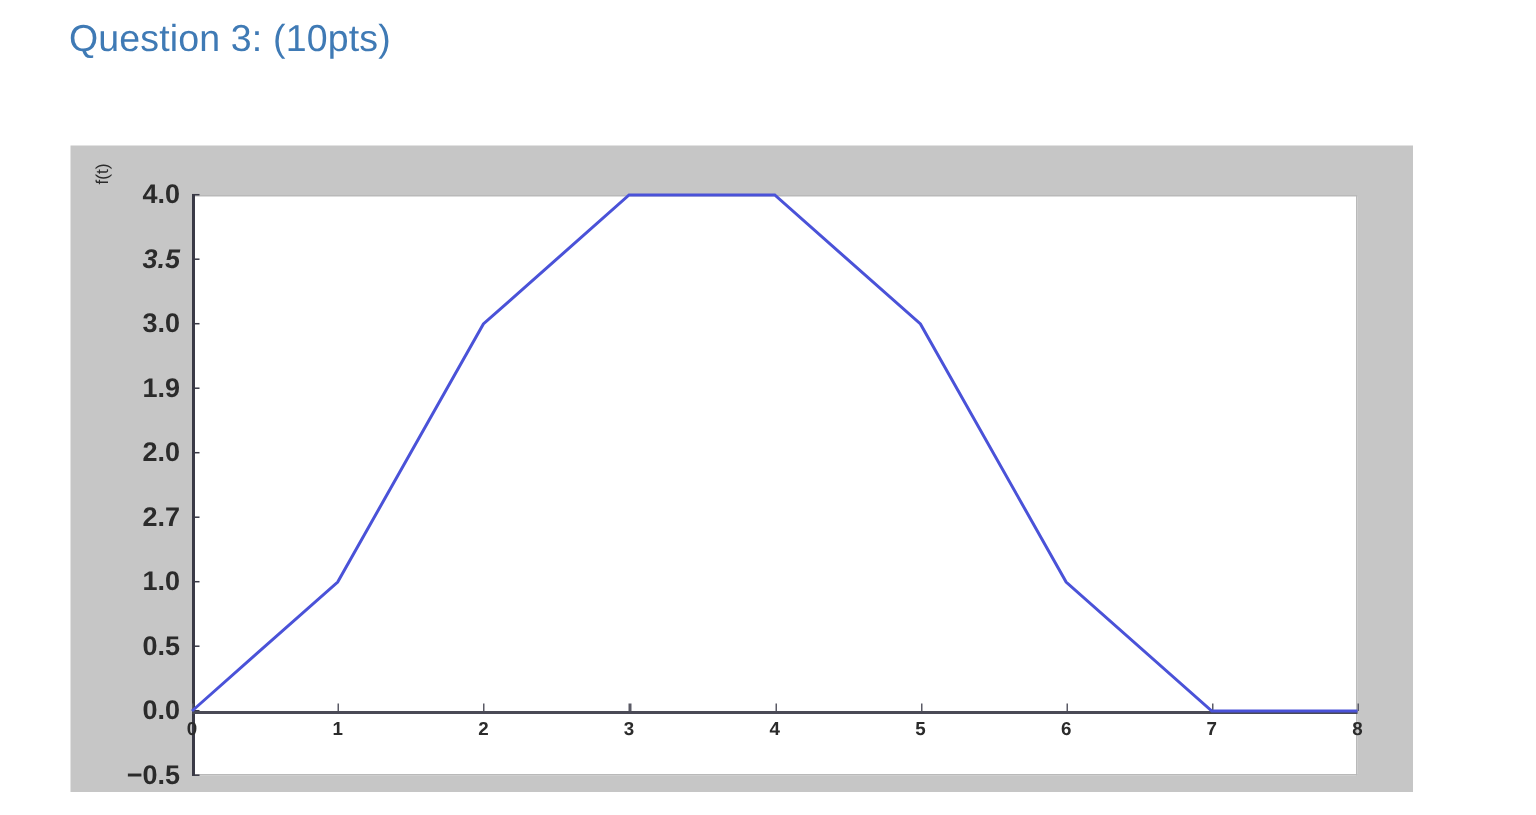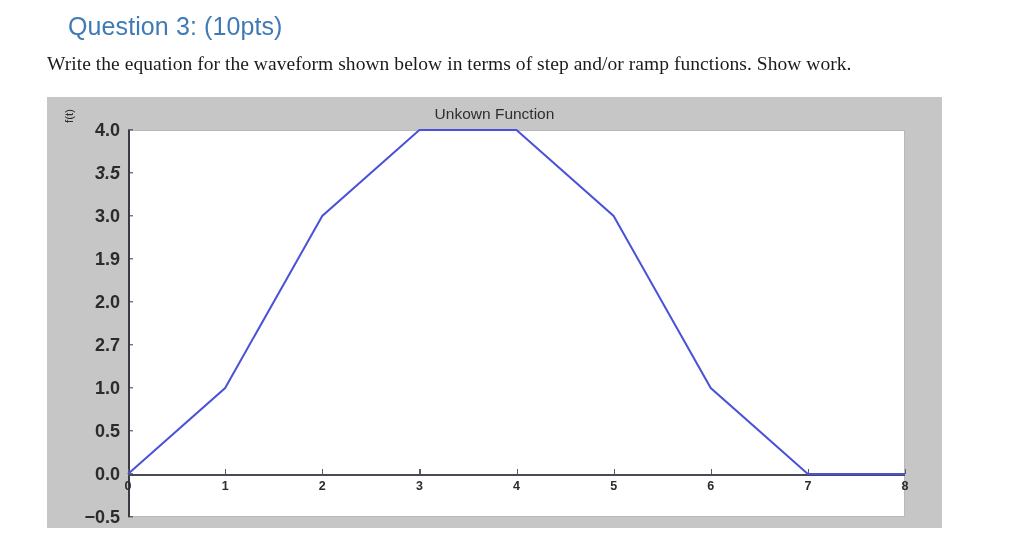--- a/index.html
+++ b/index.html
@@ -145,27 +145,25 @@
     left: 0; top: 0;
     width: 777px; height: 387px;
     overflow: visible;
   }
 </style>
 </head>
 <body>
 
 <div id="page">
 
-  <div id="question-heading" style="color: rgb(63, 122, 181); margin-left: 22px;">Question 3: (10pts)</div>
-
-  <div id="question-body">Write the equation for the waveform shown below in terms of step and/or ramp functions. Show work.</div>
+  <div id="question-heading" style="color: rgb(63, 122, 181);">Question 3: (10pts)</div>
+
 
   <div id="figure" style="background: rgb(198, 198, 198);">
 
-    <div id="chart-title">Unkown Function</div>
 
     <div id="ylabel">f(t)</div>
 
     <div id="xlabel">time(s)</div>
 
     <div id="ytick-labels">
         <div class="ytick-label" style="top: 420px; right: 822px;">−0.5</div>
         <div class="ytick-label" style="top: 377px; right: 822px;">0.0</div>
         <div class="ytick-label" style="top: 334px; right: 822px;">0.5</div>
         <div class="ytick-label" style="top: 291px; right: 822px;">1.0</div>

